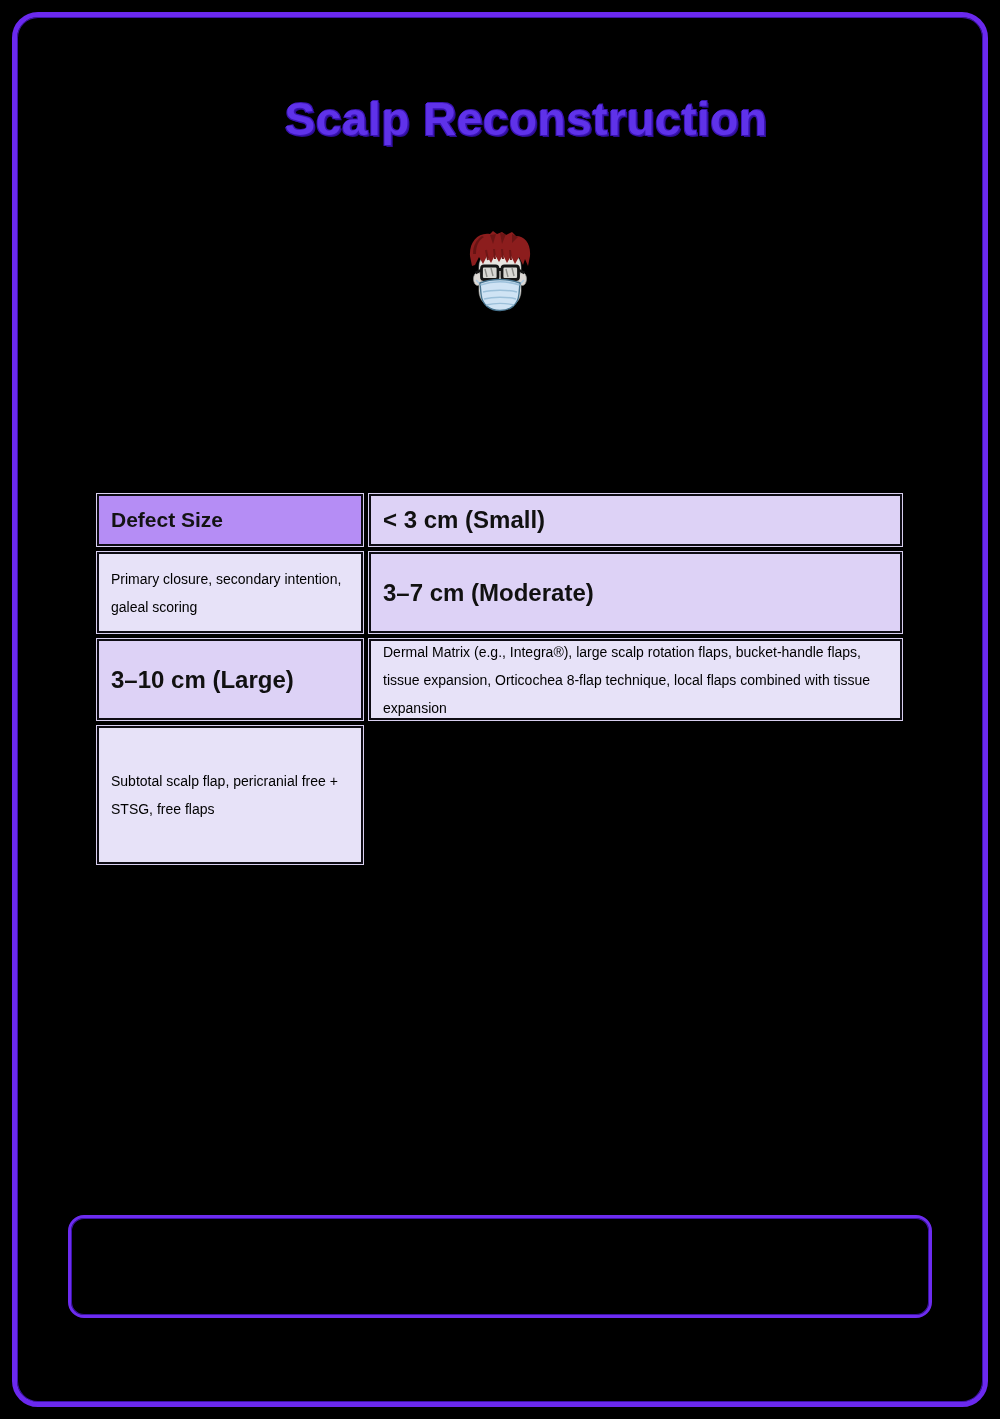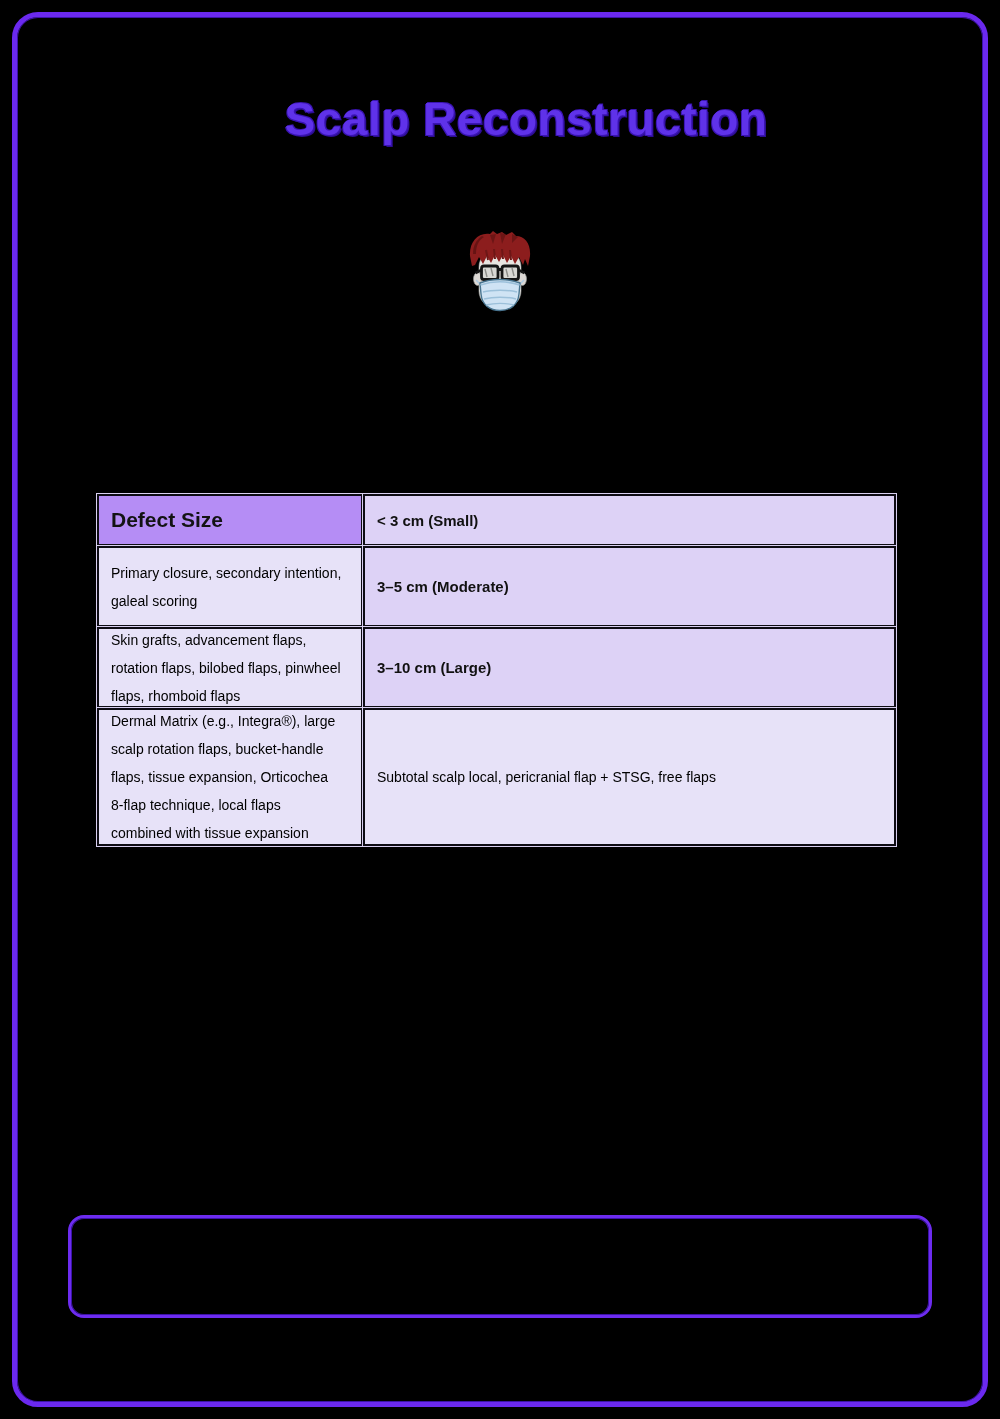--- a/index.html
+++ b/index.html
@@ -39,39 +39,40 @@
     left:0;right:0;top:230px;
     display:flex;justify-content:center;
   }
   .grid-table{
     position:absolute;
     left:97px;top:494px;
     width:805px;
     display:grid;
     grid-template-columns:266px 533px;
     grid-template-rows:52px 81px 81px 138px 53px;
+    gap:6px;
   }
   .cell{
     box-sizing:border-box;
     border:2px solid #0e0c14;
     box-shadow:0 0 0 1px #d8cff0;
     display:flex;
     align-items:center;
   }
   .cell.head{
     background:#b58df5;
     font-weight:bold;
     font-size:21px;
     color:#131313;
     padding:0 12px;
   }
   .cell.size{
     background:#ddd2f6;
     font-weight:bold;
-    font-size:15px;
+    font-size:24px;
     color:#111;
     padding:0 12px;
   }
   .cell.opts{
     background:#e7e2f8;
     font-size:14px;
     line-height:28px;
     color:#000000;
     padding:8px 18px 8px 12px;
   }
@@ -128,24 +129,23 @@
       <path d="M24,75 C32,73 44,73 52,75" fill="none" stroke="#9cc0da" stroke-width="1.3"></path>
     </svg>
   </div>
 
   <div class="grid-table">
     <div class="cell head">Defect Size</div>
 
     <div class="cell size">&lt; 3 cm (Small)</div>
     <div class="cell opts">Primary closure, secondary intention, galeal scoring</div>
 
-    <div class="cell size">3–5 cm (Moderate)</div>
-    <div class="cell opts">Skin grafts, advancement flaps, rotation flaps, bilobed flaps, pinwheel flaps, rhomboid flaps</div>
+    <div class="cell size">3–7 cm (Moderate)</div>
 
     <div class="cell size">3–10 cm (Large)</div>
     <div class="cell opts">Dermal Matrix (e.g., Integra®), large scalp rotation flaps, bucket-handle flaps, tissue expansion, Orticochea 8-flap technique, local flaps combined with tissue expansion</div>
 
-    <div class="cell opts">Subtotal scalp local, pericranial flap + STSG, free flaps</div>
+    <div class="cell opts">Subtotal scalp flap, pericranial free + STSG, free flaps</div>
   </div>
 
   <div class="footer-box"></div>
 
 </div>
 
 </body></html>

